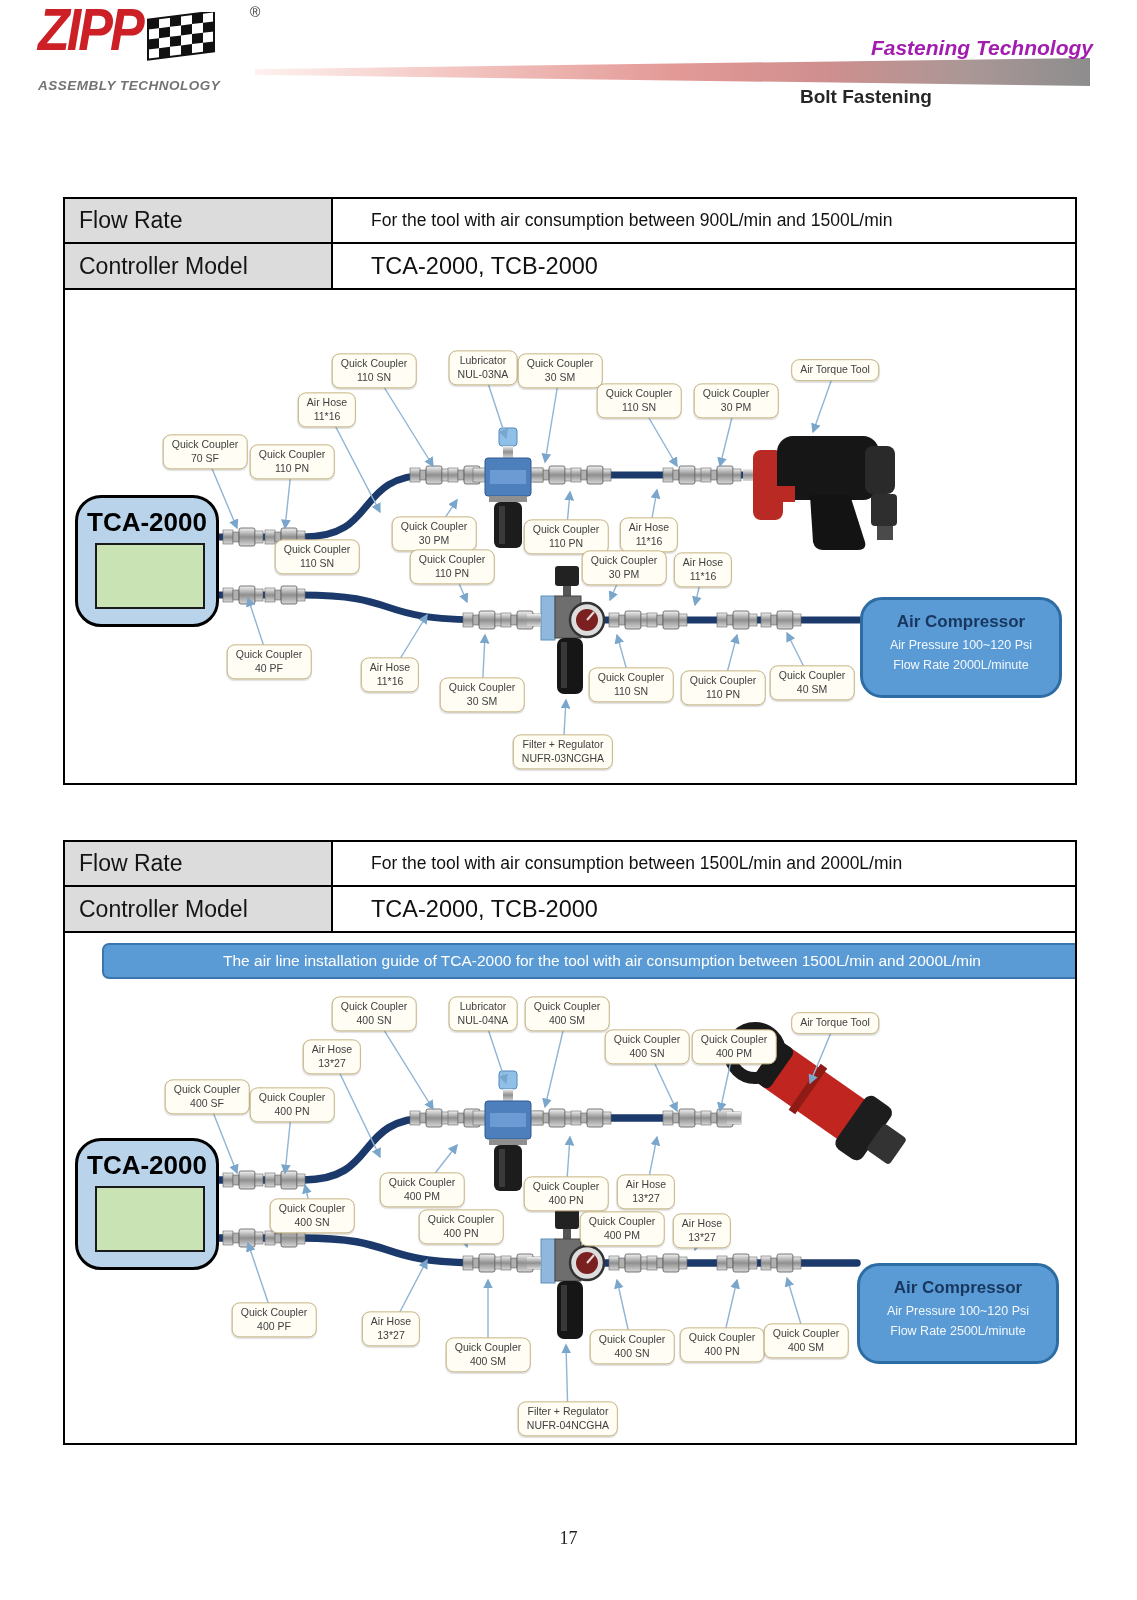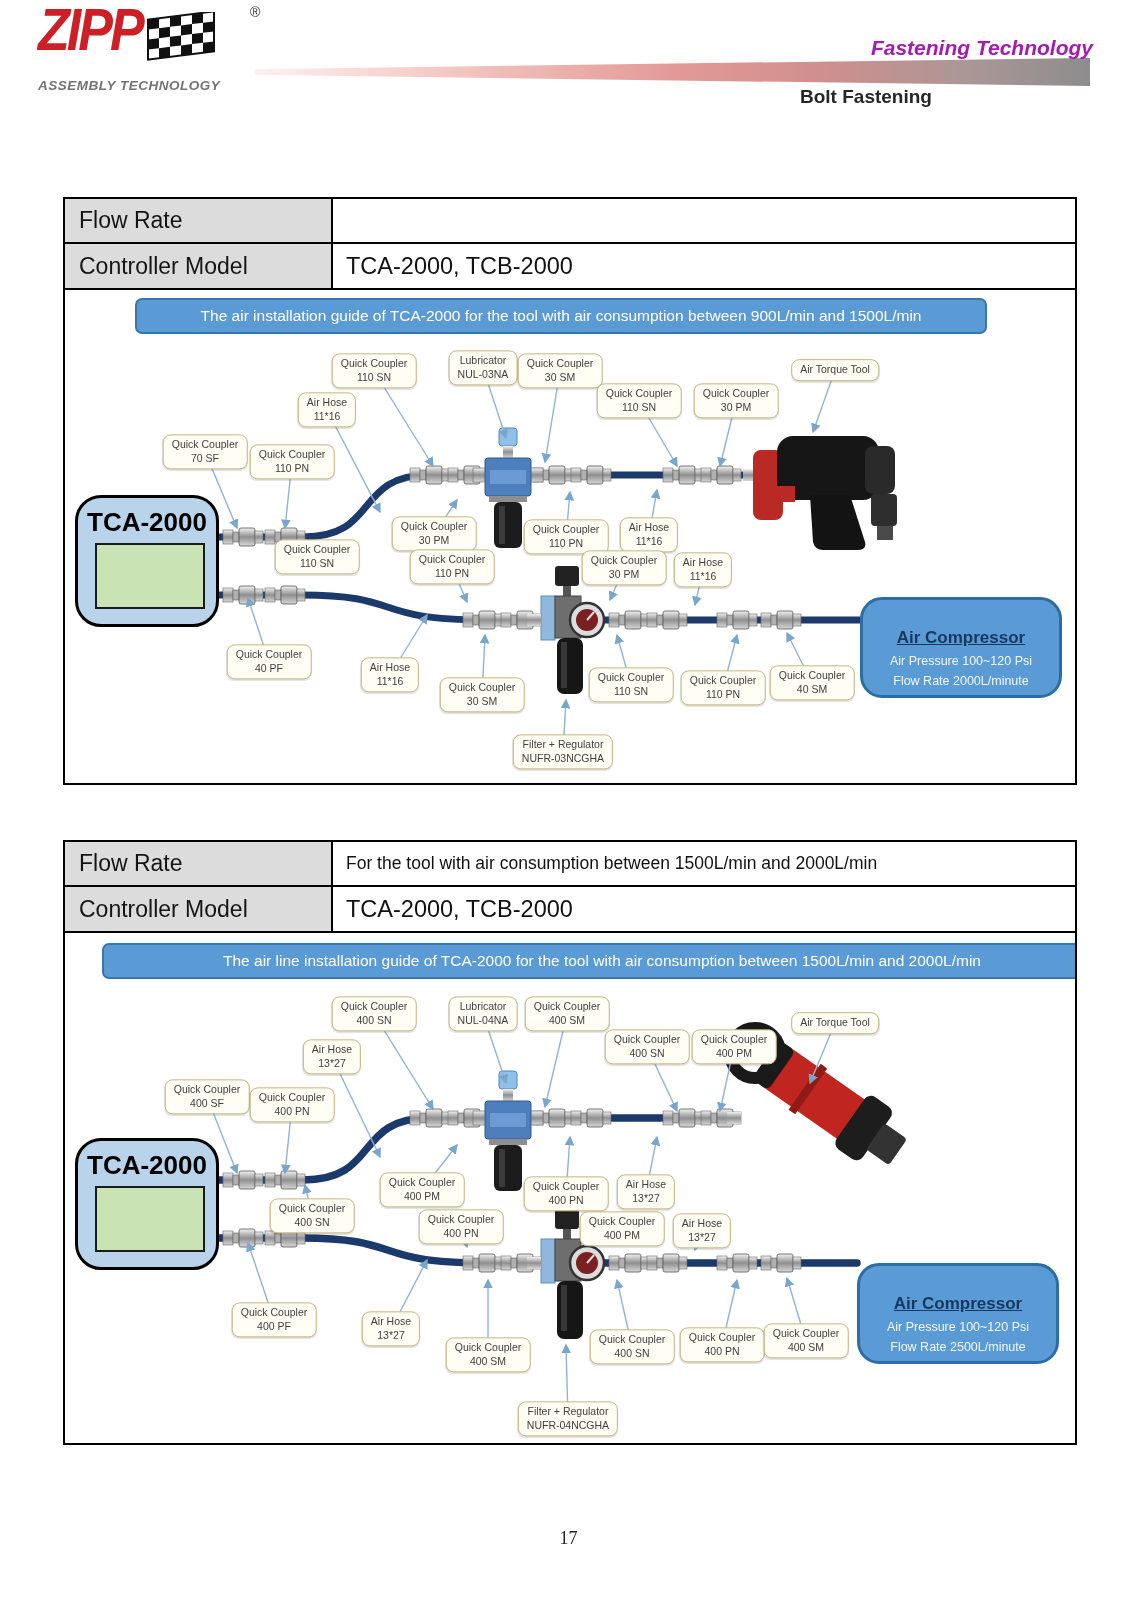--- a/index.html
+++ b/index.html
@@ -22,21 +22,21 @@
   .tag-top{position:absolute;right:44px;top:36px;font-size:21px;font-weight:bold;
            font-style:italic;color:#a21caf;}
   .tag-bottom{position:absolute;left:800px;top:86px;font-size:19px;font-weight:bold;
               color:#262626;}
 
   
   .section{position:absolute;left:63px;width:1014px;border:2.5px solid #000;
            box-sizing:border-box;display:flex;flex-direction:column;background:#fff;}
   .sec1{top:197px;height:588px;}
   .sec2{top:840px;height:605px;}
-  .trow{display:flex;border-bottom:2.5px solid #000;flex:none;}
+  .trow{display:flex;border-bottom:2.5px solid #000;flex:none;gap:25px;}
   .trow1{height:43px;}
   .trow2{height:44px;}
   .tcell-l{width:268px;flex:none;background:#dcdcdc;border-right:2.5px solid #000;
            display:flex;align-items:center;padding-left:14px;box-sizing:border-box;
            font-size:23px;color:#151515;}
   .tcell-r{flex:1;display:flex;align-items:center;padding-left:13px;color:#111;}
   .val-small{font-size:17.5px;}
   .val-big{font-size:23.5px;}
 
   
@@ -53,21 +53,21 @@
   .tca{position:absolute;left:10px;top:205px;width:144px;height:132px;
        background:#b9d3ea;border:3px solid #000;border-radius:26px;box-sizing:border-box;}
   .tca-title{text-align:center;margin-top:9px;font-size:26px;font-weight:bold;color:#000;}
   .tca-screen{position:absolute;left:17px;top:45px;width:106px;height:62px;
               background:#c9e3b5;border:2px solid #1a1a1a;}
 
   .compressor{position:absolute;left:795px;top:307px;width:202px;height:101px;
               background:#5b9bd5;border:3px solid #2e6da4;border-radius:22px;
               text-align:center;box-sizing:border-box;}
   .sec2 .compressor{left:792px;top:330px;}
-  .comp-title{margin-top:28px;font-size:17px;font-weight:bold;color:#17375e;text-decoration:underline;}
+  .comp-title{margin-top:12px;font-size:17px;font-weight:bold;color:#17375e;}
   .comp-line{font-size:12.5px;color:#f2f7fc;margin-top:6px;}
 
   .lbl{position:absolute;transform:translate(-50%,-50%);background:#fffdf4;
        border:1px solid #c7b583;border-radius:8px;padding:3px 8px;font-size:10.5px;
        color:#404040;text-align:center;line-height:1.3;white-space:nowrap;
        box-shadow:0 1px 1px rgba(0,0,0,0.12);}
 
   .page-num{position:absolute;left:0;right:0;top:1528px;text-align:center;
             font-family:"Liberation Serif",serif;font-size:18px;color:#222;}
 </style>
@@ -102,20 +102,21 @@
   </div>
   <div class="logo-sub">ASSEMBLY TECHNOLOGY</div>
 </div>
 <div class="grad-bar"></div>
 <div class="tag-top">Fastening Technology</div>
 <div class="tag-bottom">Bolt Fastening</div>
 
 <div class="section sec1">
   <div class="trow trow1">
     <div class="tcell-l">Flow Rate</div>
+    <div class="tcell-r val-small">For the tool with air consumption between 900L/min and 1500L/min</div>
   </div>
   <div class="trow trow2">
     <div class="tcell-l">Controller Model</div>
     <div class="tcell-r val-big">TCA-2000, TCB-2000</div>
   </div>
   <div class="diagram">
     <svg class="art" viewBox="0 0 1014 502">
       <defs>
         <linearGradient id="metal0" x1="0" y1="0" x2="0" y2="1">
           <stop offset="0" stop-color="#f2f2f2"></stop>
@@ -228,21 +229,20 @@
         <line x1="638" y1="280" x2="630" y2="315" class="leader" marker-end="url(#ah0)"></line>
         <line x1="204" y1="372" x2="183" y2="308" class="leader" marker-end="url(#ah0)"></line>
         <line x1="325" y1="385" x2="362" y2="325" class="leader" marker-end="url(#ah0)"></line>
         <line x1="417" y1="405" x2="420" y2="345" class="leader" marker-end="url(#ah0)"></line>
         <line x1="566" y1="395" x2="552" y2="345" class="leader" marker-end="url(#ah0)"></line>
         <line x1="658" y1="398" x2="672" y2="345" class="leader" marker-end="url(#ah0)"></line>
         <line x1="747" y1="393" x2="722" y2="343" class="leader" marker-end="url(#ah0)"></line>
         <line x1="498" y1="462" x2="501" y2="410" class="leader" marker-end="url(#ah0)"></line>
       </svg>
 
-    <div class="banner">The air installation guide of TCA-2000 for the tool with air consumption between 900L/min and 1500L/min</div>
   <div class="lbl" style="left: 309px; top: 81px;">
         <div>Quick Coupler</div>
         <div>110 SN</div>
       </div>
       <div class="lbl" style="left: 418px; top: 78px;">
         <div>Lubricator</div>
         <div>NUL-03NA</div>
       </div>
       <div class="lbl" style="left: 495px; top: 81px;">
         <div>Quick Coupler</div>

